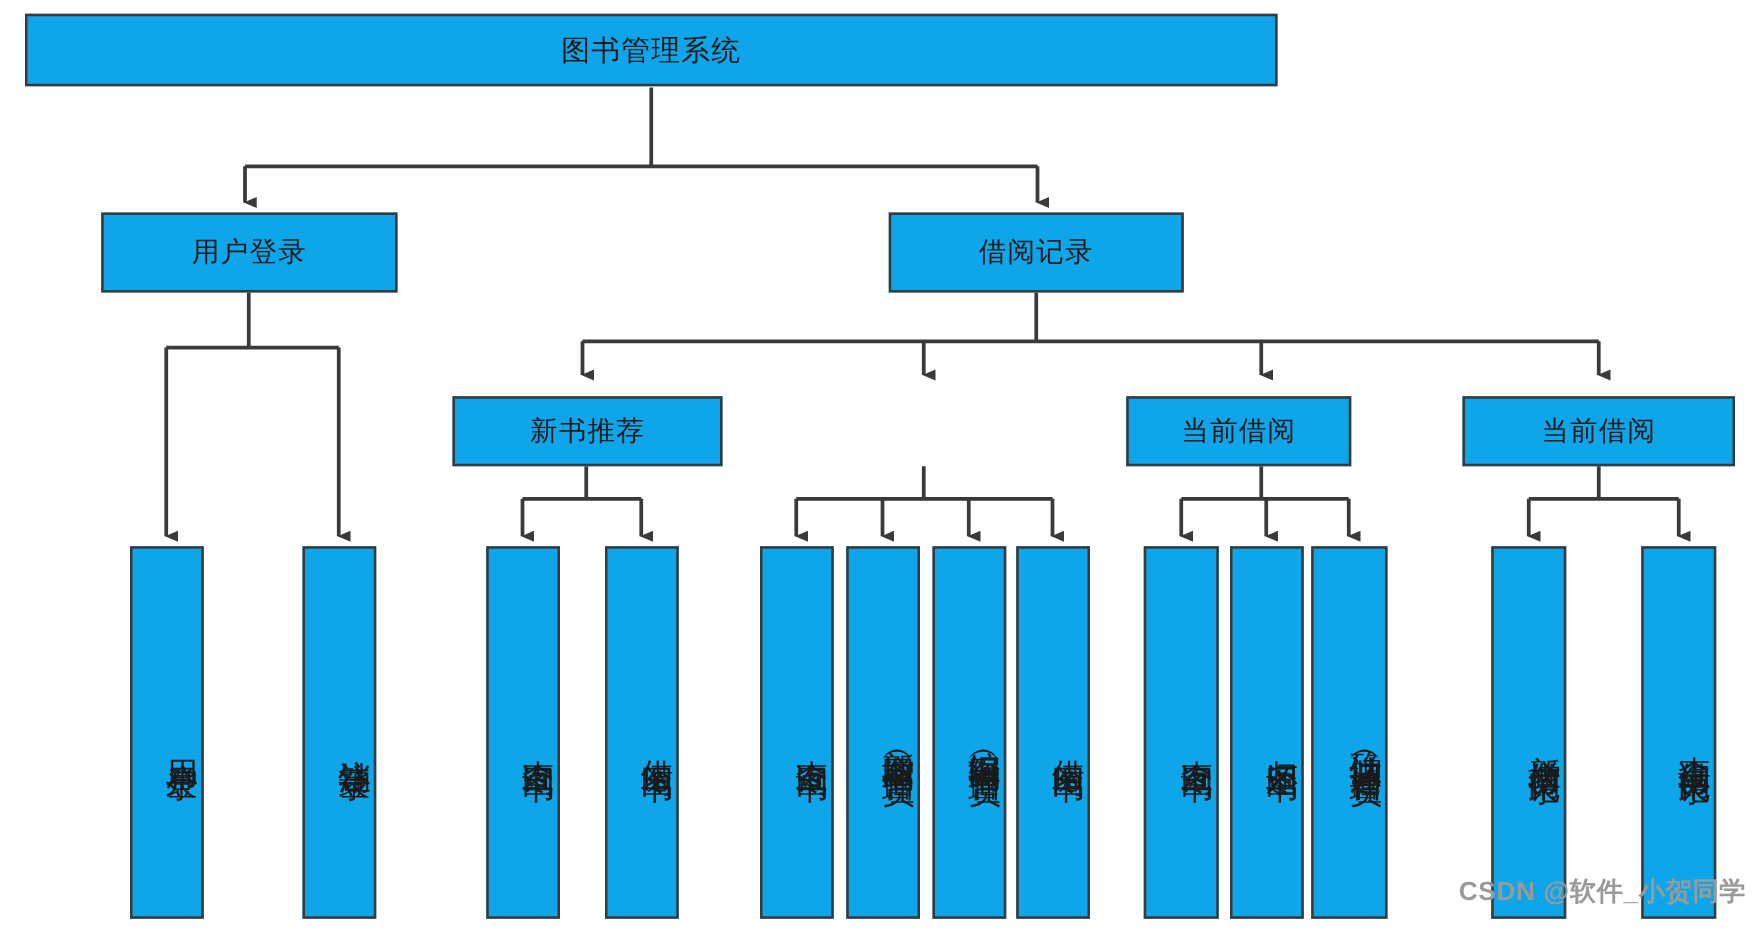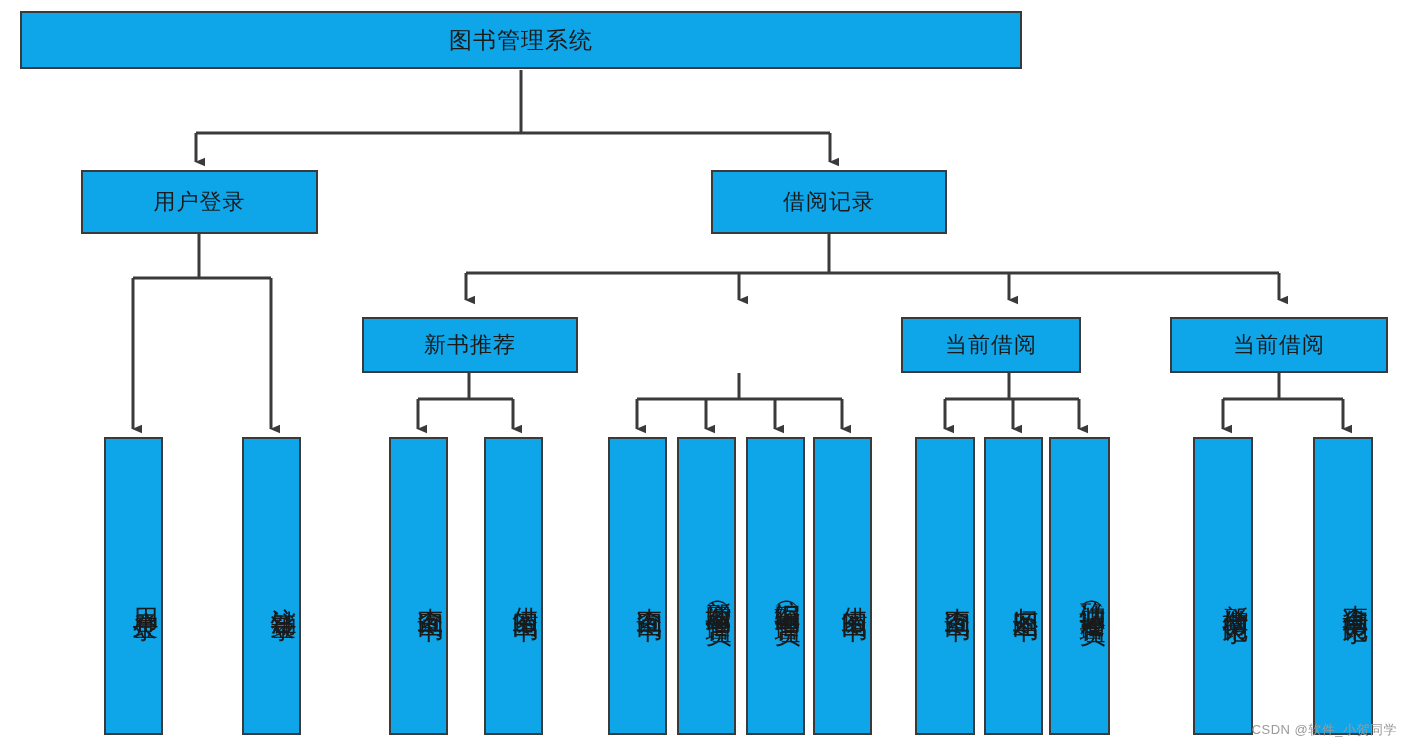--- a/index.html
+++ b/index.html
@@ -53,25 +53,26 @@
   }
   .node.vert .vlabel {
     writing-mode: vertical-rl;
     text-orientation: upright;
     letter-spacing: 3px;
     white-space: nowrap;
   }
   .watermark {
     position: absolute;
     right: 8px;
-    bottom: 8px;
-    font-size: 13px;
+    bottom: 20px;
+    font-size: 21px;
     color: #9a9a9a;
     letter-spacing: 0.5px;
     white-space: nowrap;
+    font-weight: bold;
   }
 </style>
 </head>
 <body>
 
 <div id="stage">
 
   <svg class="wires" viewBox="0 0 1405 747">
     <defs>
       <marker id="arrow" markerWidth="11" markerHeight="11" refX="5" refY="9.4" orient="auto" markerUnits="userSpaceOnUse">

